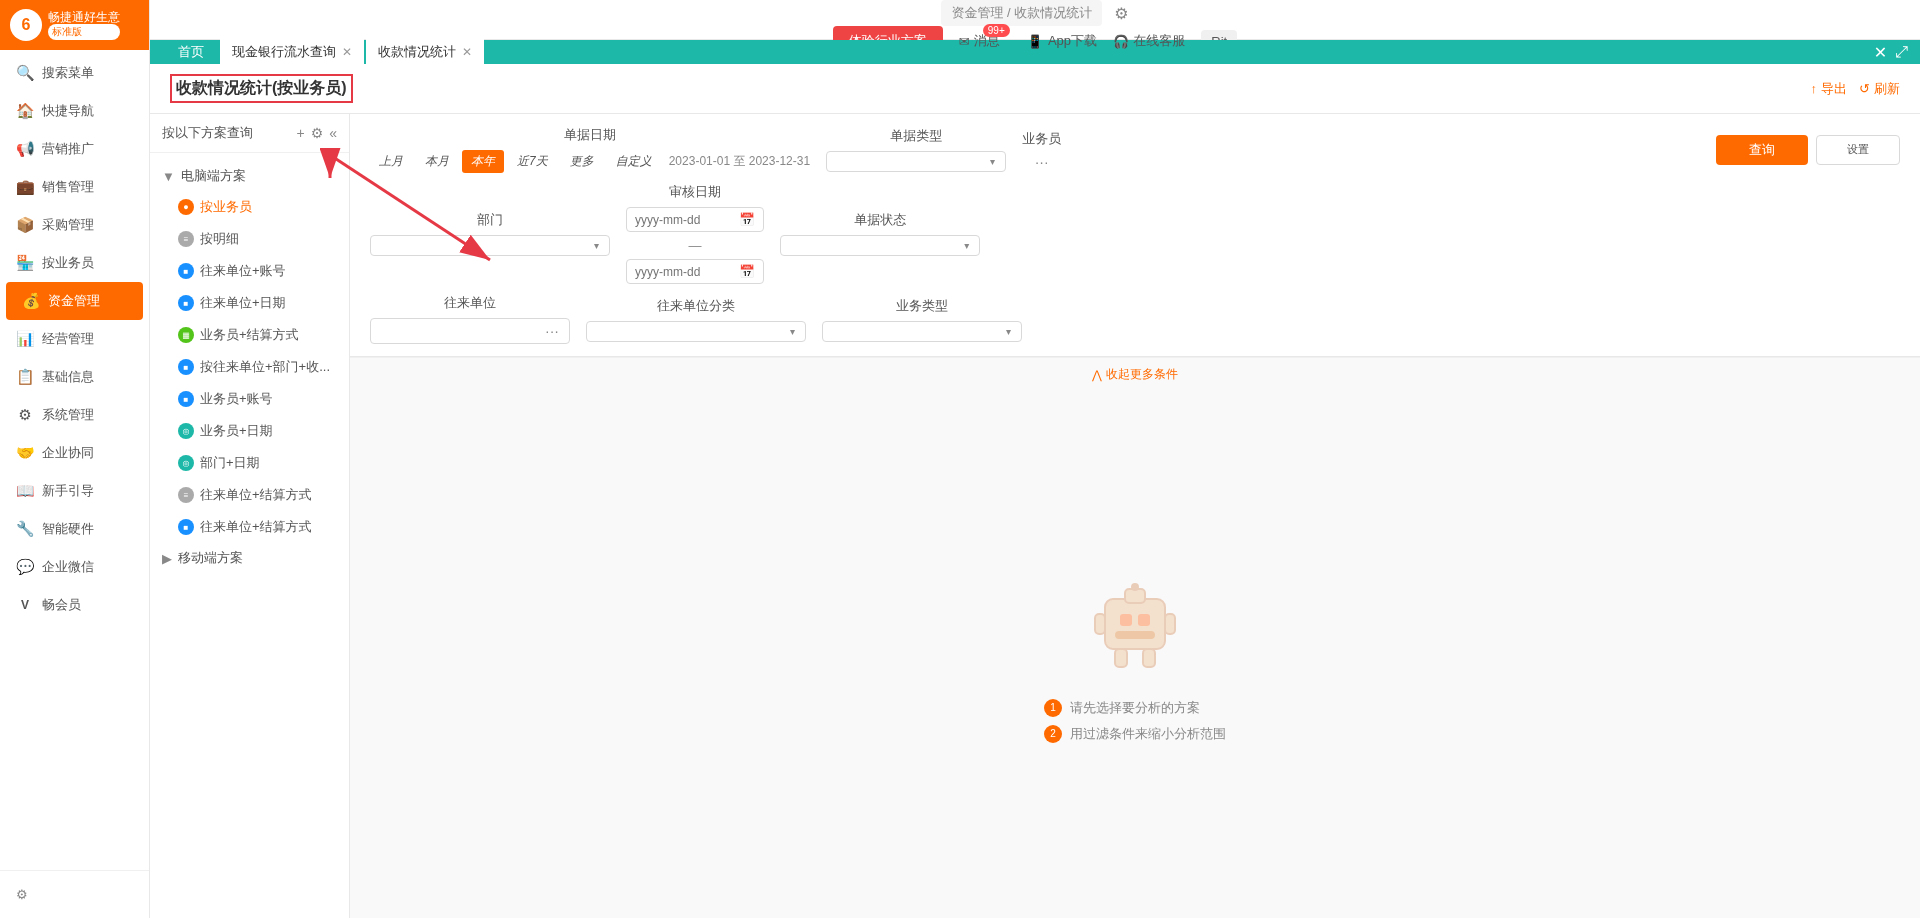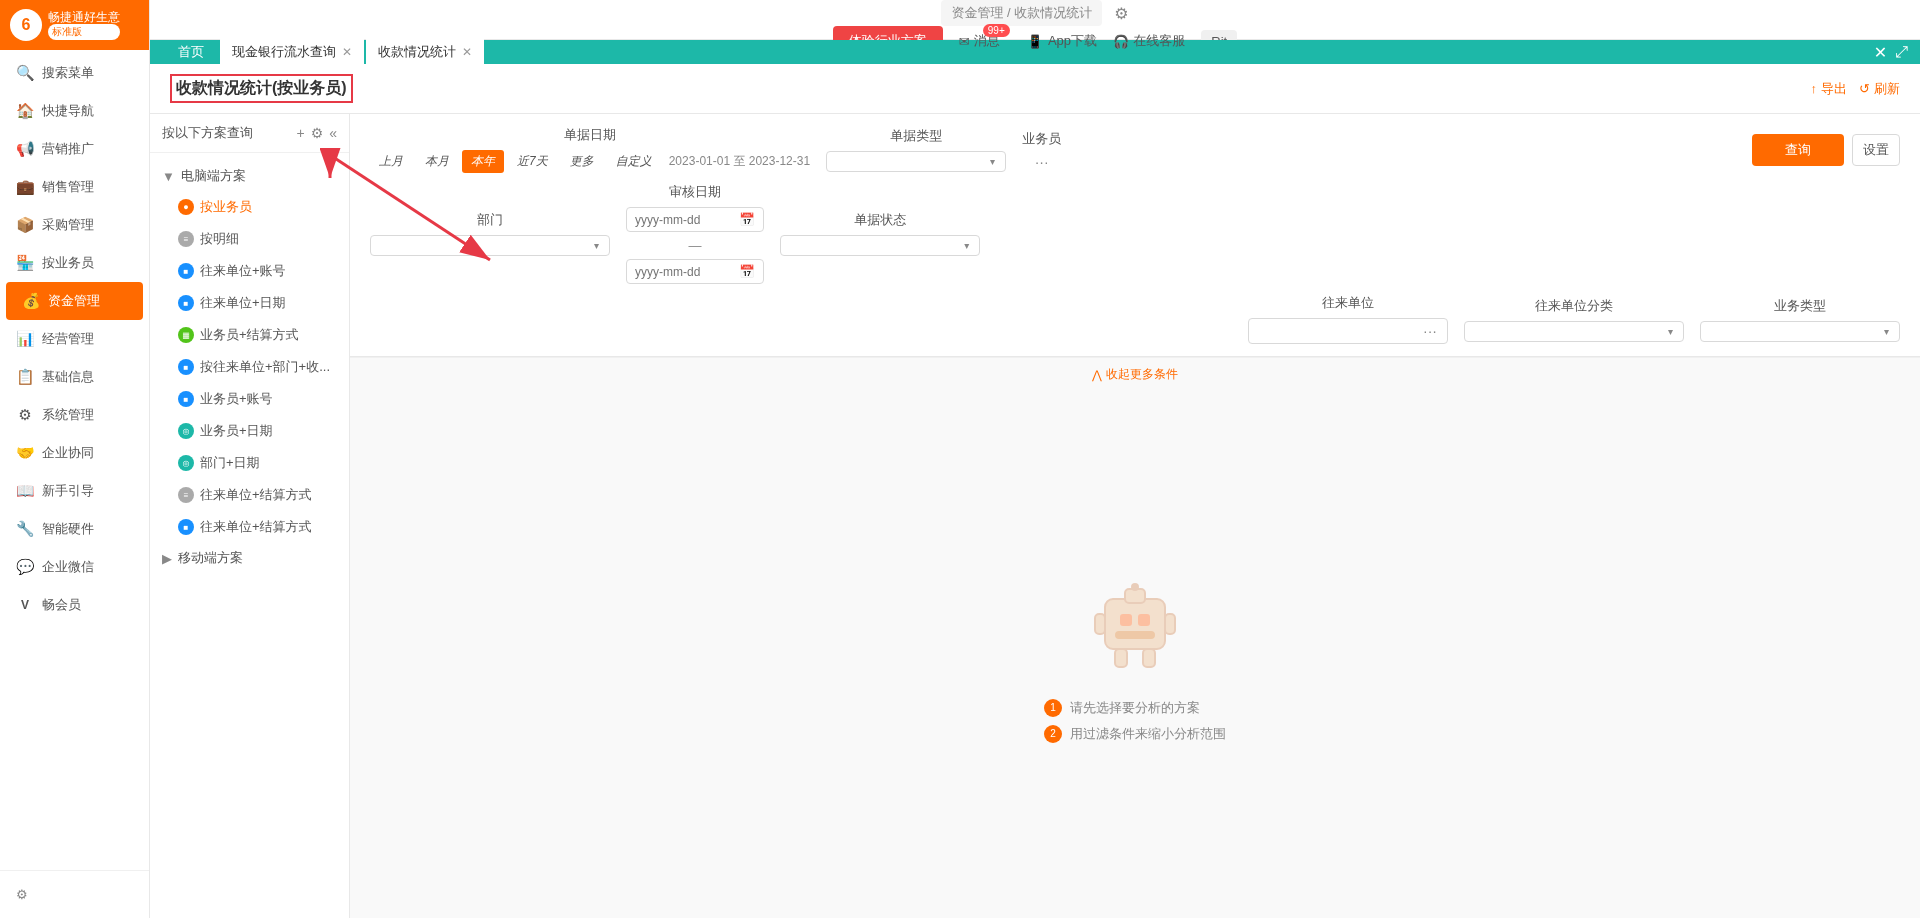--- a/index.html
+++ b/index.html
@@ -70,37 +70,37 @@
     .plan-item-icon.orange { background: #ff6a00; }
     .plan-item-icon.gray { background: #aaa; }
     .plan-item-icon.blue { background: #1890ff; }
     .plan-item-icon.green { background: #52c41a; }
     .plan-item-icon.teal { background: #1db8a8; }
 
     
     .right-panel { flex: 1; display: flex; flex-direction: column; overflow: hidden; }
     .filter-area { background: #fff; padding: 12px 20px; border-bottom: 1px solid #e8e8e8; }
     .filter-row { display: flex; align-items: center; gap: 16px; margin-bottom: 10px; flex-wrap: wrap; }
-    .filter-row:last-child { margin-bottom: 0; justify-content: flex-end; }
+    .filter-row:last-child { margin-bottom: 0; }
     .filter-item { display: flex; align-items: center; gap: 6px; flex-direction: column; }
     .filter-label { color: #555; font-size: 13px; white-space: nowrap; }
     .filter-date-tabs { display: flex; gap: 4px; align-items: center; }
     .date-tab { padding: 2px 8px; font-size: 12px; cursor: pointer; color: #555; border: 1px solid transparent; border-radius: 3px; font-style: italic; }
     .date-tab.active { background: #ff6a00; color: #fff; border-radius: 3px; }
     .date-range { font-size: 12px; color: #888; margin-left: 4px; }
     .filter-select { display: flex; align-items: center; gap: 4px; border: 1px solid #d9d9d9; border-radius: 4px; padding: 4px 10px; min-width: 180px; cursor: pointer; background: #fff; }
     .filter-select-text { color: #555; font-size: 13px; flex: 1; }
     .filter-select-arrow { color: #888; font-size: 10px; }
     .filter-select-dots { color: #888; font-size: 14px; cursor: pointer; }
     .filter-input-group { display: flex; align-items: center; gap: 4px; border: 1px solid #d9d9d9; border-radius: 4px; padding: 4px 8px; }
     .filter-input { border: none; outline: none; font-size: 12px; color: #bbb; width: 100px; }
     .filter-input-cal { color: #888; cursor: pointer; }
     .filter-dash { color: #888; }
     .btn-query { background: #ff6a00; color: #fff; border: none; padding: 6px 33px; border-radius: 4px; cursor: pointer; font-size: 13px; }
-    .btn-settings { border: 1px solid #d9d9d9; background: #fff; color: #555; padding: 6px 10px; border-radius: 4px; cursor: pointer; font-size: 13px; }
+    .btn-settings { border: 1px solid #d9d9d9; background: #fff; color: #555; padding: 6px 30px; border-radius: 4px; cursor: pointer; font-size: 11px; }
     .collapse-bar { display: flex; align-items: center; justify-content: center; padding: 8px; background: #f9f9f9; border-top: 1px solid #f0f0f0; color: #ff6a00; cursor: pointer; font-size: 12px; gap: 4px; }
 
     
     .empty-state { flex: 1; display: flex; flex-direction: column; align-items: center; justify-content: center; background: #f9f9f9; }
     .empty-icon { width: 120px; height: 120px; opacity: 0.6; }
     .empty-steps { margin-top: 20px; }
     .empty-step { display: flex; align-items: center; gap: 8px; margin-bottom: 8px; font-size: 13px; color: #888; }
     .step-num { width: 18px; height: 18px; border-radius: 50%; background: #ff6a00; color: #fff; display: flex; align-items: center; justify-content: center; font-size: 10px; flex-shrink: 0; }
 
     

